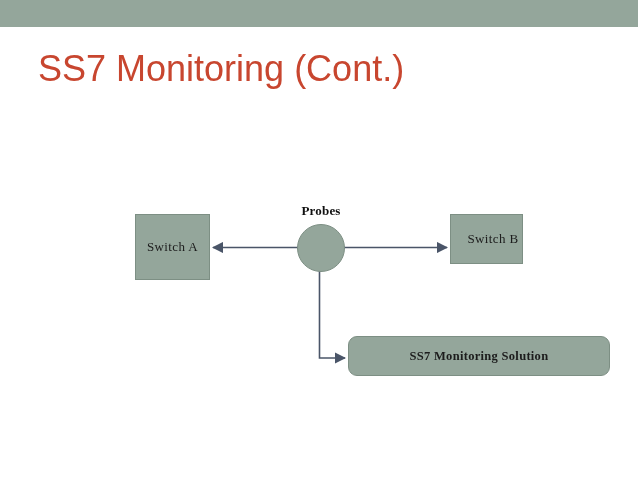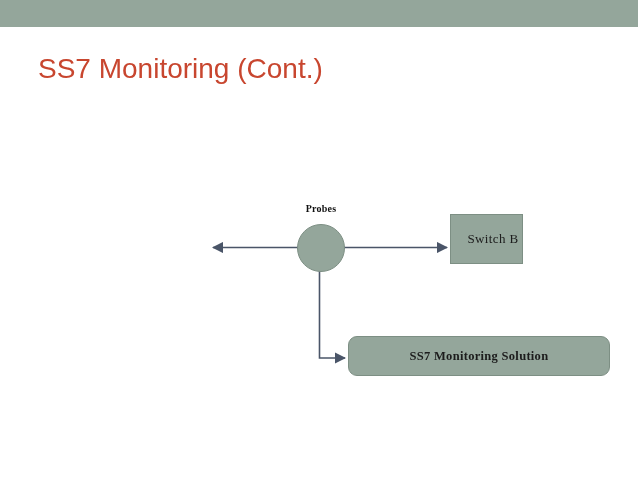--- a/index.html
+++ b/index.html
@@ -24,21 +24,21 @@
     width: 638px;
     height: 27px;
     background: #94a69b;
   }
   #slide-title {
     position: absolute;
     left: 38px;
     top: 50px;
     width: 560px;
     font-family: "Liberation Sans", sans-serif;
-    font-size: 28px;
+    font-size: 36px;
     font-weight: 400;
     letter-spacing: 0px;
     color: #c8462f;
     line-height: 38px;
     white-space: nowrap;
   }
   #diagram {
     position: absolute;
     left: 0;
     top: 0;
@@ -92,21 +92,21 @@
     border: 1px solid #7d8f84;
     box-sizing: border-box;
   }
   #probes-label {
     position: absolute;
     left: 270px;
     top: 203px;
     width: 102px;
     text-align: center;
     font-family: "Liberation Serif", serif;
-    font-size: 10px;
+    font-size: 13px;
     font-weight: bold;
     color: #111111;
     letter-spacing: 0.2px;
   }
   #conn-svg {
     position: absolute;
     left: 0;
     top: 0;
     width: 638px;
     height: 478px;
@@ -137,20 +137,23 @@
         </marker>
       </defs>
 
       <line x1="345" y1="247.5" x2="213" y2="247.5" stroke="#4a5568" stroke-width="1.6" marker-end="url(#arrow-right)"></line>
 
       <line x1="297" y1="247.5" x2="447" y2="247.5" stroke="#4a5568" stroke-width="1.6" marker-end="url(#arrow-right)"></line>
 
       <path d="M 319.5 230 L 319.5 358 L 345 358" fill="none" stroke="#4a5568" stroke-width="1.6" marker-end="url(#arrow-elbow)"></path>
     </svg>
 
+    <div id="switch-a-box" class="node-box">
+      <span>Switch A</span>
+    </div>
 
     <div id="switch-b-box" class="node-box">
       <span>Switch B</span>
     </div>
 
     <div id="probes-circle"></div>
 
     <div id="probes-label">Probes</div>
 
     <div id="solution-box" class="node-box">

